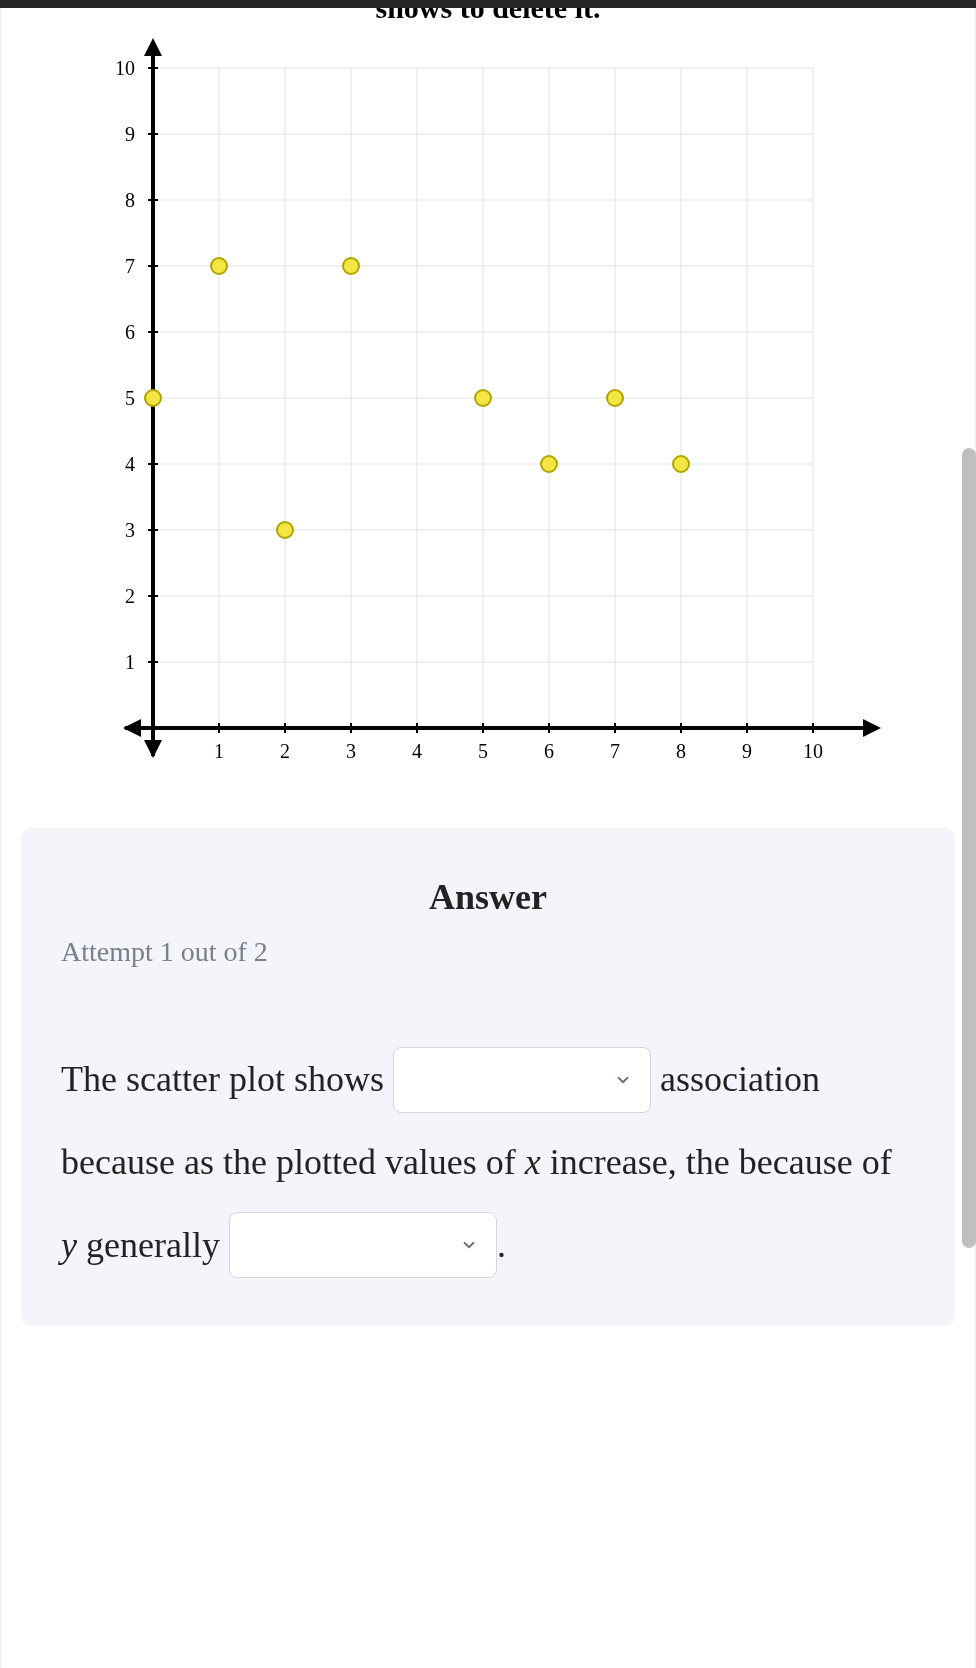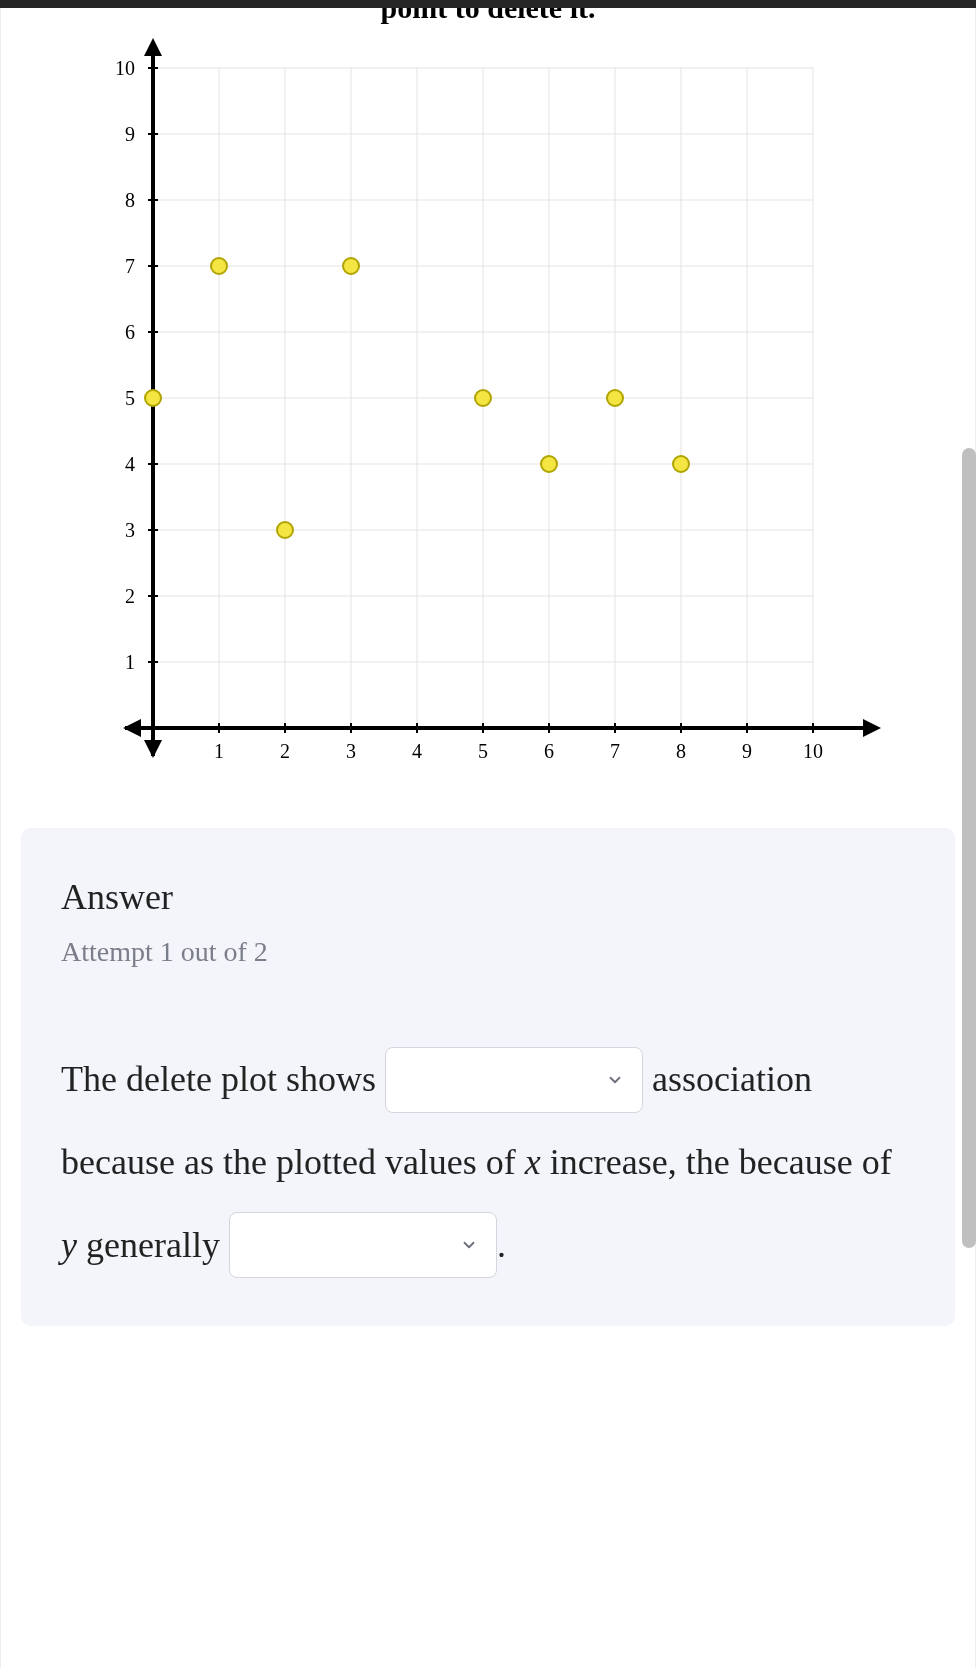--- a/index.html
+++ b/index.html
@@ -43,23 +43,24 @@
     margin: 0 auto 50px auto;
   }
   .answer-panel {
     background: #f3f5fa;
     border-radius: 10px;
     padding: 48px 40px 40px 40px;
     margin: 0 10px;
   }
   .answer-title {
     font-size: 36px;
-    font-weight: 400;
+    font-weight: 700;
     color: #222;
     margin-bottom: 18px;
+    text-align: center;
   }
   .attempt-line {
     font-size: 28px;
     color: #7a7e8a;
     margin-bottom: 70px;
     font-family: Liberation Serif, serif;
   }
   .sentence {
     font-size: 36px;
     color: #222;
@@ -88,21 +89,21 @@
     width: 18px;
     height: 18px;
   }
   .chevron svg { display: block; }
 </style>
 </head>
 <body>
 
 <div class="content">
 
-  <div class="partial-header">point to delete it.</div>
+  <div class="partial-header">shows to delete it.</div>
 
   <div class="chart-wrap">
     <svg id="chart-svg" width="790" height="740">
         <line x1="126" y1="30" x2="126" y2="690" stroke="#e3e3e3" stroke-width="1"></line>
         <line x1="60" y1="624" x2="720" y2="624" stroke="#e3e3e3" stroke-width="1"></line>
         <line x1="192" y1="30" x2="192" y2="690" stroke="#e3e3e3" stroke-width="1"></line>
         <line x1="60" y1="558" x2="720" y2="558" stroke="#e3e3e3" stroke-width="1"></line>
         <line x1="258" y1="30" x2="258" y2="690" stroke="#e3e3e3" stroke-width="1"></line>
         <line x1="60" y1="492" x2="720" y2="492" stroke="#e3e3e3" stroke-width="1"></line>
         <line x1="324" y1="30" x2="324" y2="690" stroke="#e3e3e3" stroke-width="1"></line>
@@ -174,21 +175,21 @@
         <circle cx="522" cy="360" r="8" fill="#f4e542" stroke="#b0a400" stroke-width="2"></circle>
         <circle cx="588" cy="426" r="8" fill="#f4e542" stroke="#b0a400" stroke-width="2"></circle>
       </svg>
   </div>
 
   <div class="answer-panel">
     <div class="answer-title">Answer</div>
     <div class="attempt-line">Attempt 1 out of 2</div>
 
     <div class="sentence">
-      <span>The delete plot shows </span>
+      <span>The scatter plot shows </span>
       <span class="dropdown large">
         <span></span>
         <span class="chevron">
           <svg viewBox="0 0 24 24" width="18" height="18">
               <path d="M6 9l6 6 6-6" fill="none" stroke="#6b6f7a" stroke-width="2.4" stroke-linecap="round" stroke-linejoin="round"></path>
             </svg>
         </span>
       </span>
       <span> association because as the plotted values of </span><span class="math-var">x</span><span> increase, the because of </span><span class="math-var">y</span>
       <span> generally </span>

